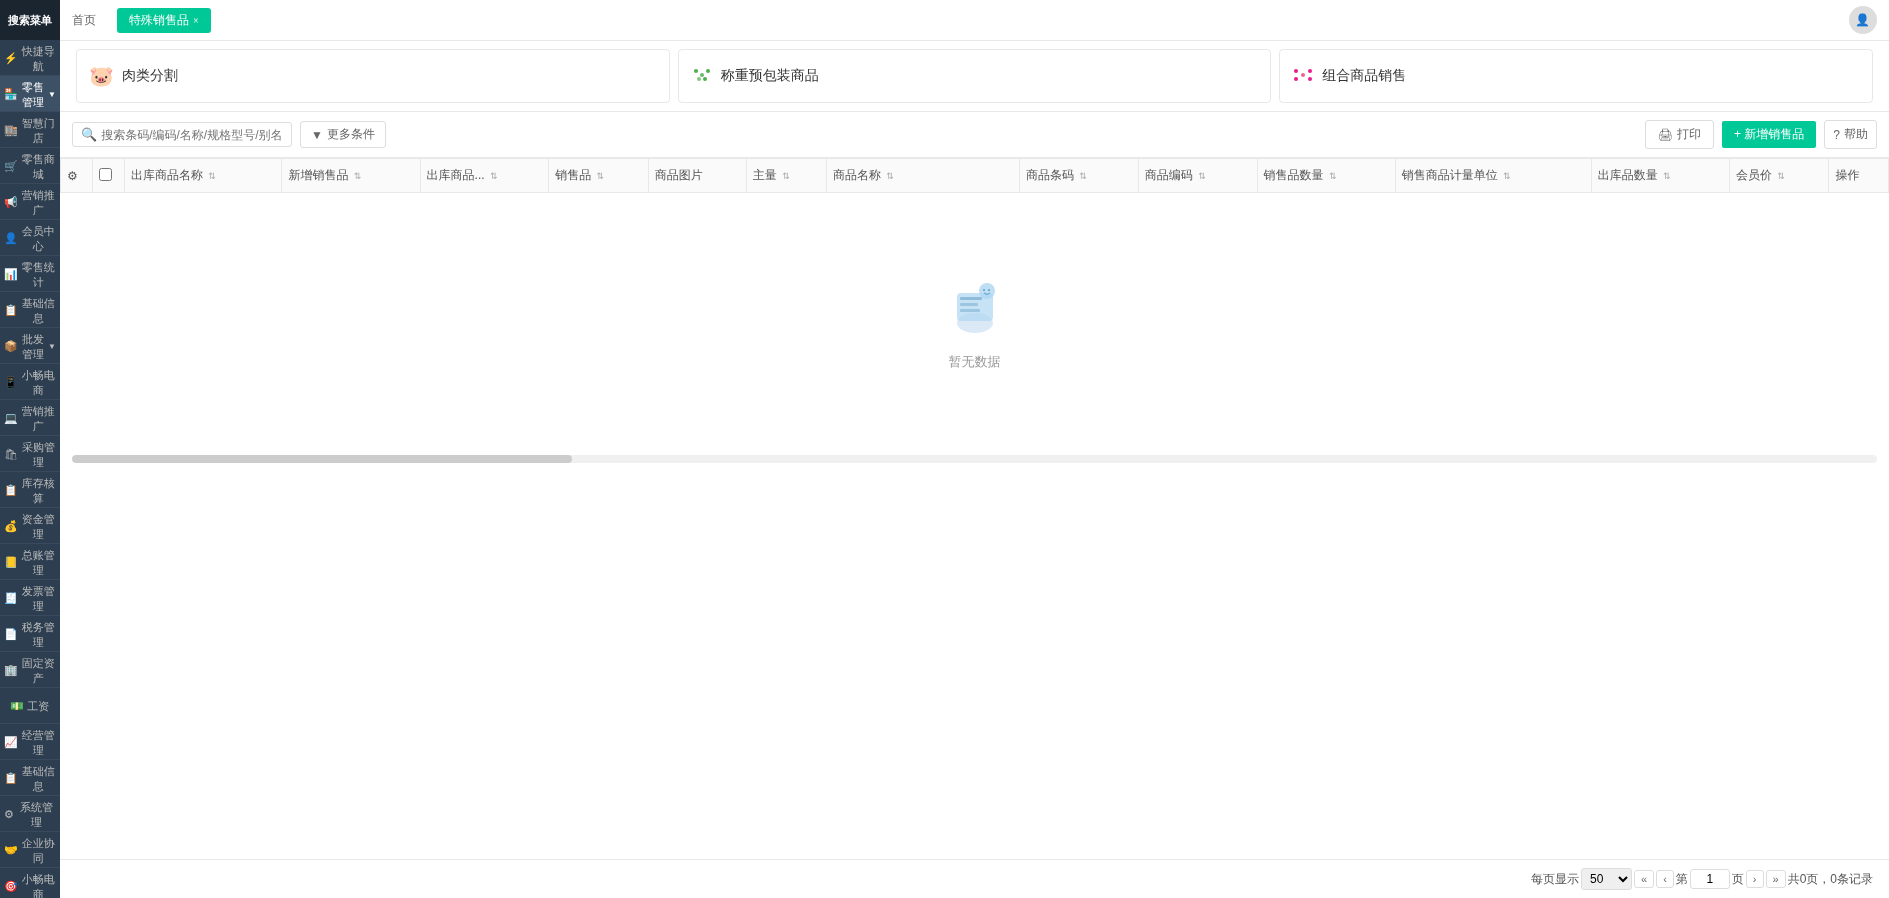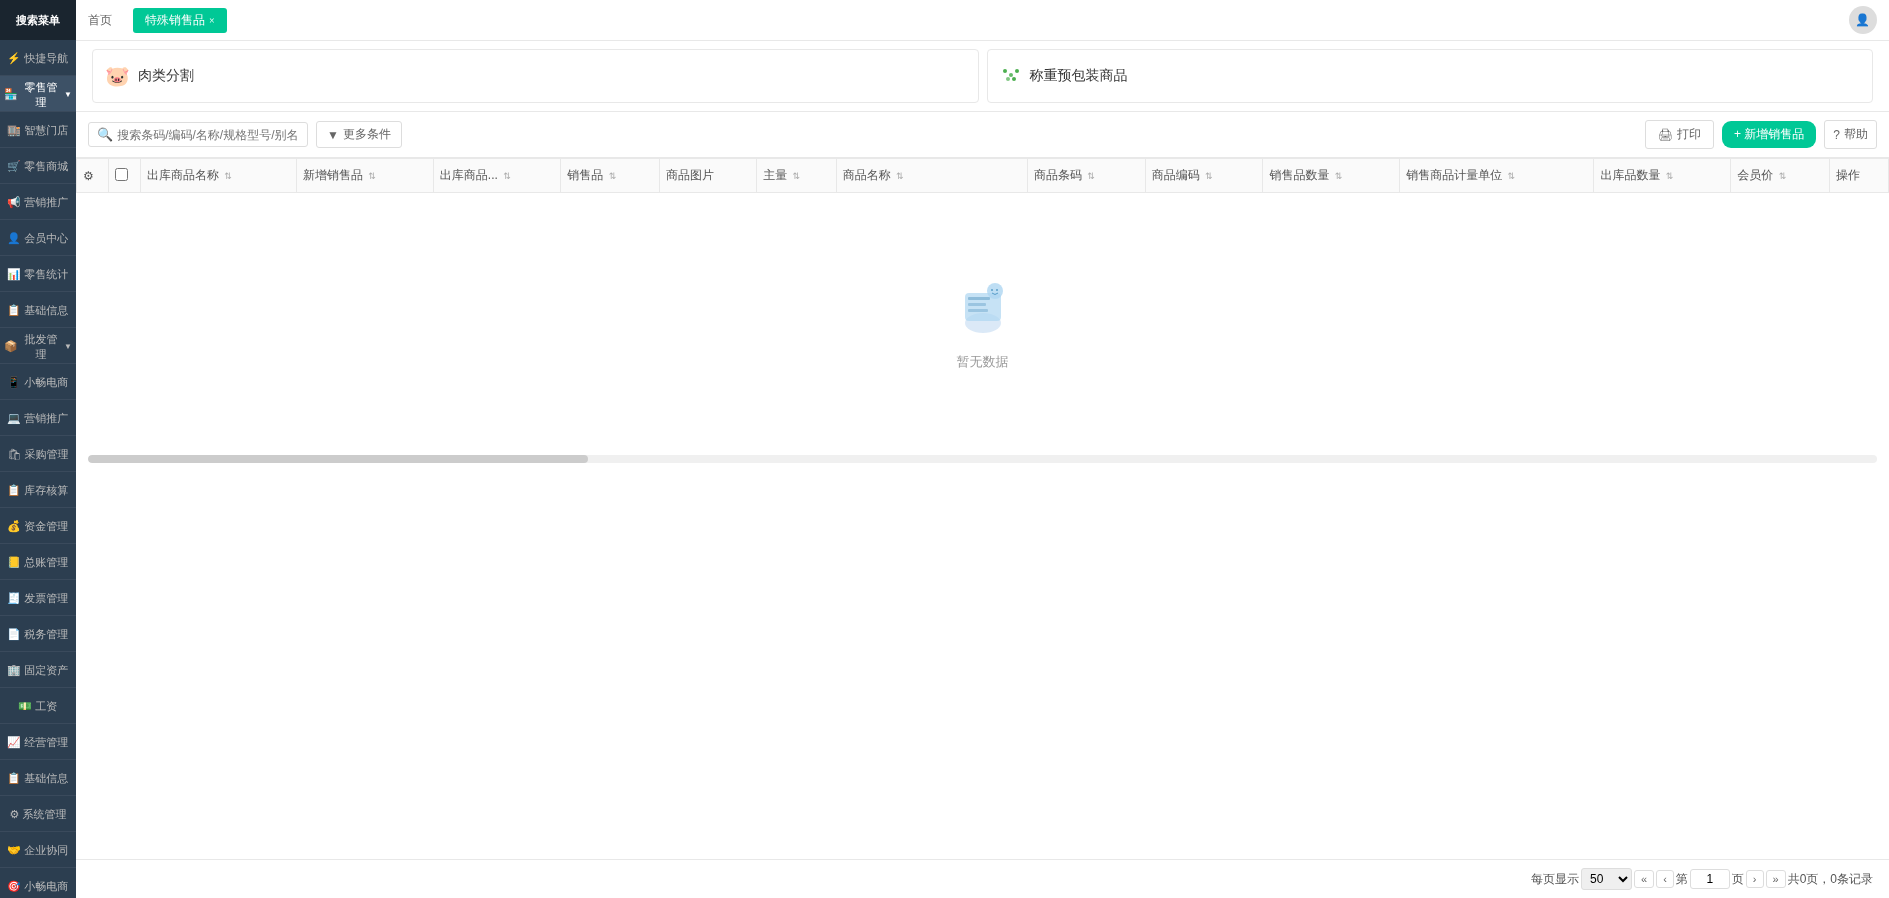--- a/index.html
+++ b/index.html
@@ -1,20 +1,20 @@
 <!DOCTYPE html>
 <html><head>
   <meta charset="utf-8">
   <style>
     * { margin: 0; padding: 0; box-sizing: border-box; }
     body { font-family: 'Microsoft YaHei', Arial, sans-serif; font-size: 12px; background: #f0f2f5; display: flex; height: 898px; overflow: hidden; }
 
     
     .sidebar {
-      width: 76px;
+      width: 60px;
       background: #2c3e50;
       color: #ccc;
       display: flex;
       flex-direction: column;
       flex-shrink: 0;
       height: 100%;
       overflow-y: auto;
       overflow-x: hidden;
     }
     .sidebar::-webkit-scrollbar { width: 3px; }
@@ -194,21 +194,21 @@
       font-size: 12px;
       color: #666;
       background: #fff;
     }
     .add-btn {
       display: flex;
       align-items: center;
       gap: 4px;
       padding: 5px 12px;
       border: none;
-      border-radius: 9px;
+      border-radius: 2px;
       cursor: pointer;
       font-size: 12px;
       color: #fff;
       background: #00c896;
     }
     .help-btn {
       display: flex;
       align-items: center;
       gap: 4px;
       padding: 5px 8px;
@@ -483,20 +483,32 @@
             <circle cx="5" cy="5" r="2" fill="#4caf50"></circle>
             <circle cx="11" cy="9" r="2" fill="#66bb6a"></circle>
             <circle cx="17" cy="5" r="2" fill="#4caf50"></circle>
             <circle cx="8" cy="13" r="2" fill="#81c784"></circle>
             <circle cx="14" cy="13" r="2" fill="#4caf50"></circle>
           </svg>
         </span>
         <span class="cat-tab-label">称重预包装商品</span>
       </div>
 
+      <div class="cat-tab">
+        <span style="color:#e91e8c;">
+          <svg width="22" height="18" viewBox="0 0 22 18">
+            <circle cx="4" cy="5" r="2" fill="#e91e8c"></circle>
+            <circle cx="4" cy="13" r="2" fill="#e91e8c"></circle>
+            <circle cx="11" cy="9" r="2" fill="#f06292"></circle>
+            <circle cx="18" cy="5" r="2" fill="#e91e8c"></circle>
+            <circle cx="18" cy="13" r="2" fill="#e91e8c"></circle>
+          </svg>
+        </span>
+        <span class="cat-tab-label">组合商品销售</span>
+      </div>
     </div>
 
     <div class="toolbar">
       <div class="search-box">
         <span style="color:#aaa;font-size:13px;">🔍</span>
         <input type="text" placeholder="搜索条码/编码/名称/规格型号/别名" style="">
       </div>
       <button class="filter-btn">
         <span>▼</span>
         <span>更多条件</span>

